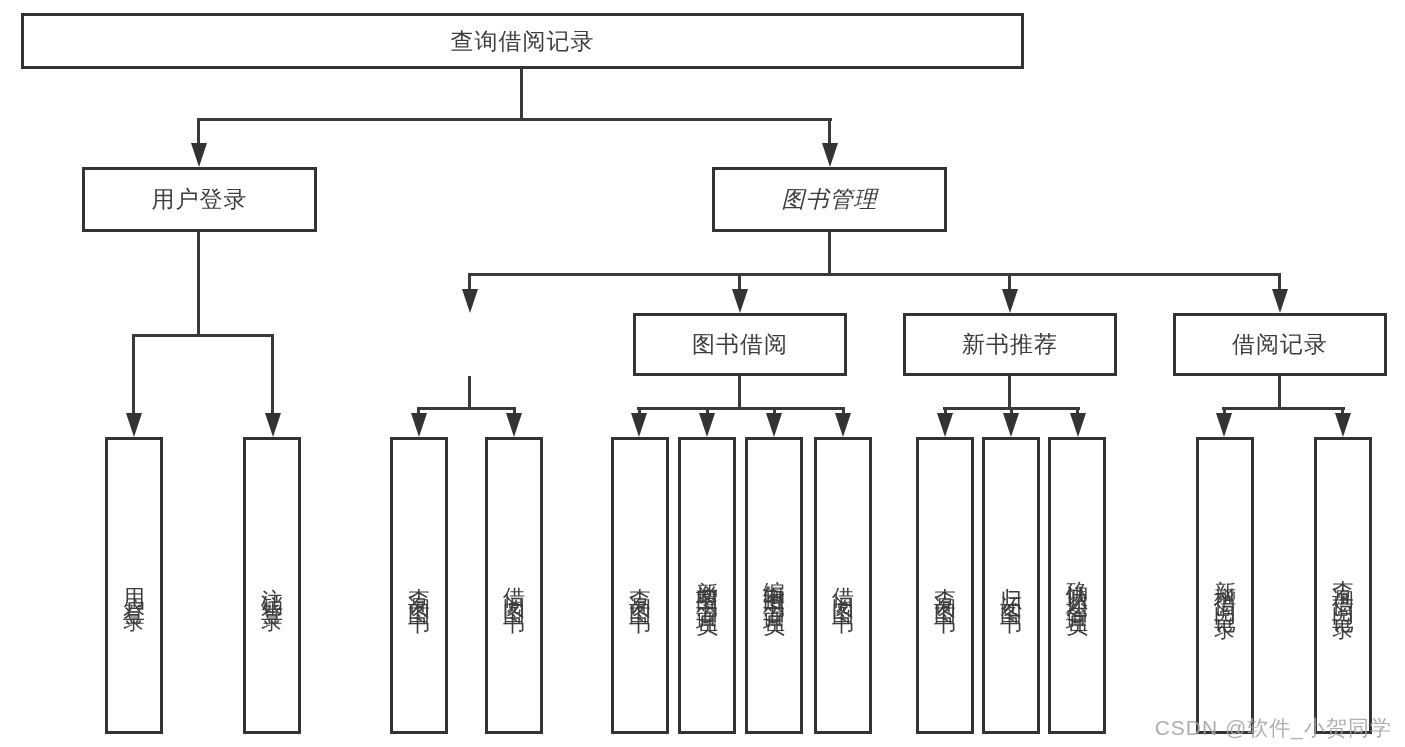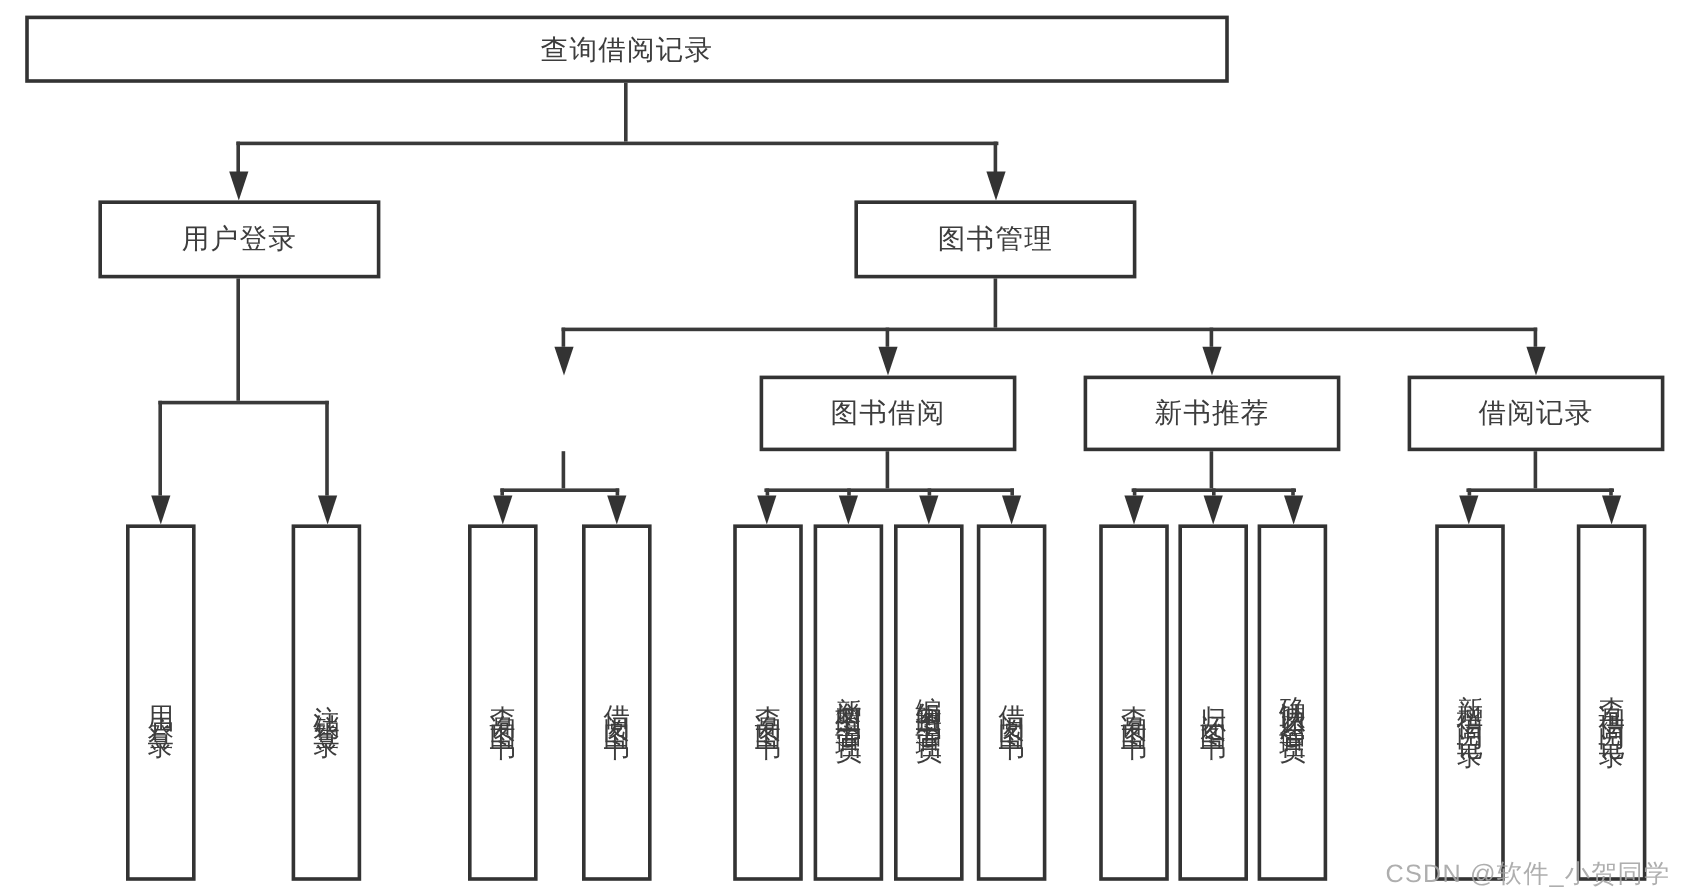--- a/index.html
+++ b/index.html
@@ -71,21 +71,21 @@
   <div class="line" style="left:520px;top:69px;width:3px;height:49px;"></div>
   <div class="line" style="left:197px;top:118px;width:635px;height:3px;"></div>
   <div class="line" style="left:197px;top:118px;width:3px;height:26px;"></div>
   <div class="ahead" style="left:191px;top:143px;"></div>
   <div class="line" style="left:828px;top:118px;width:3px;height:26px;"></div>
   <div class="ahead" style="left:822px;top:143px;"></div>
 
   <div class="box hbox" style="left:82px;top:167px;width:235px;height:65px;">
     <span>用户登录</span>
   </div>
-  <div class="box hbox" style="left:712px;top:167px;width:235px;height:65px;">
+  <div class="box hbox" style="left:712px;top:167px;width:235px;height:65px;font-style:italic;">
     <span>图书管理</span>
   </div>
 
   <div class="line" style="left:197px;top:232px;width:3px;height:102px;"></div>
   <div class="line" style="left:132px;top:334px;width:142px;height:3px;"></div>
   <div class="line" style="left:132px;top:334px;width:3px;height:79px;"></div>
   <div class="ahead" style="left:126px;top:413px;"></div>
   <div class="line" style="left:271px;top:334px;width:3px;height:79px;"></div>
   <div class="ahead" style="left:265px;top:413px;"></div>
 

